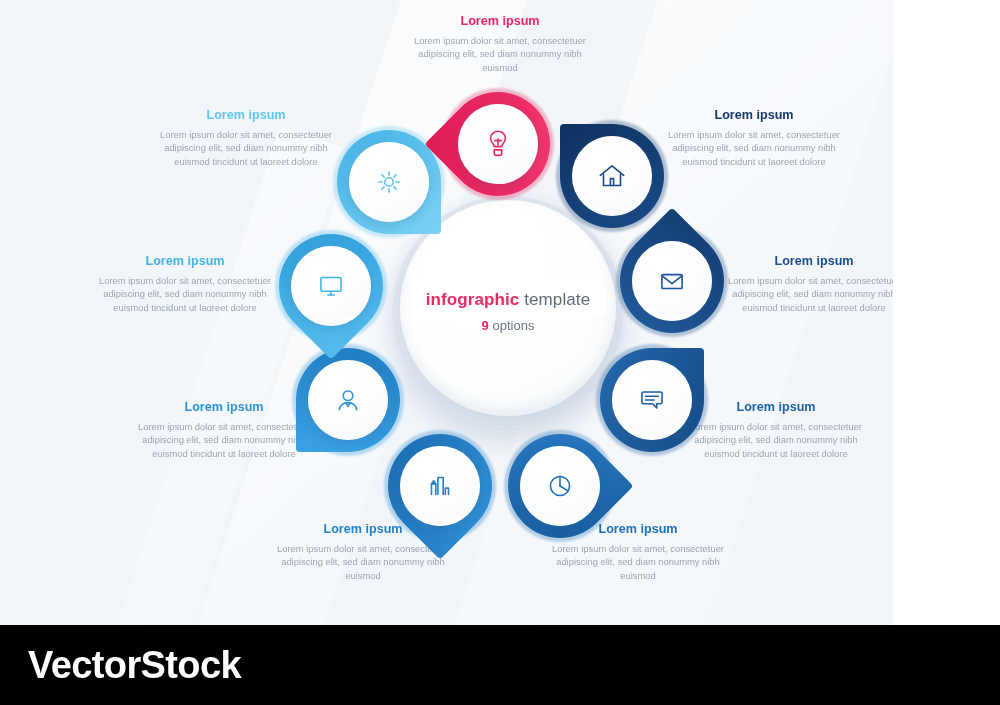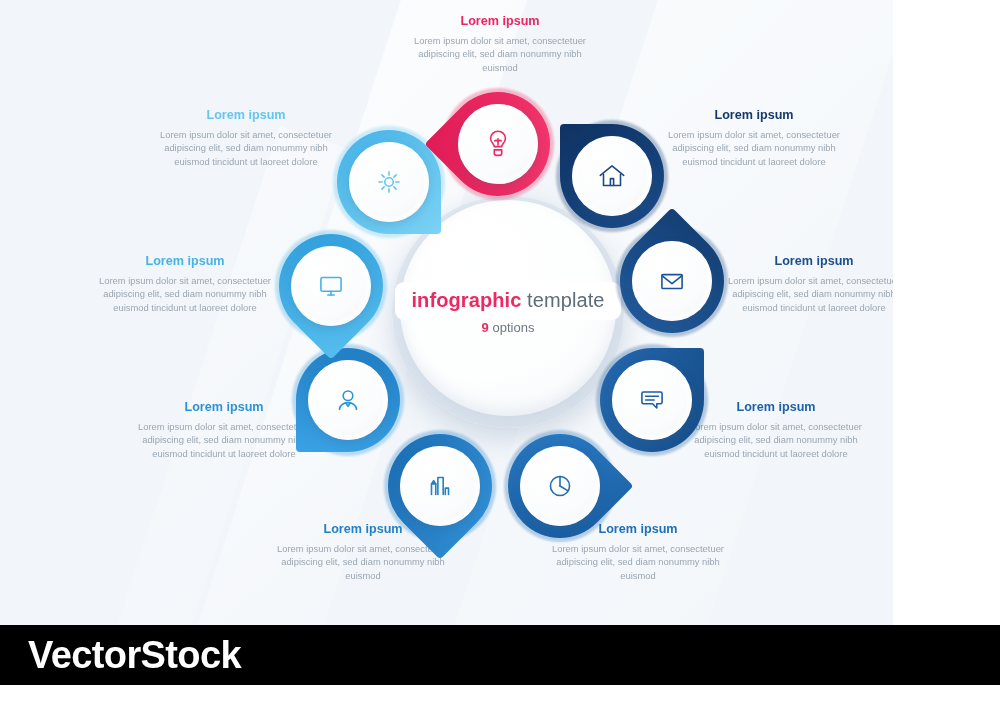--- a/index.html
+++ b/index.html
@@ -44,21 +44,21 @@
     width: 216px; height: 216px; border-radius: 50%;
     background: radial-gradient(circle at 38% 30%, #ffffff 0%, #fdfefe 55%, #f4f7fa 100%);
     box-shadow: inset 0 -6px 14px rgba(160,180,205,0.18), 0 4px 12px rgba(120,150,185,0.12);
     display: flex; flex-direction: column;
     align-items: center; justify-content: center;
   }
   .hub-badge {
     position: relative;
     padding: 7px 16px 8px;
     border-radius: 9px;
-    font-size: 20px;
+    font-size: 17px;
     letter-spacing: .1px;
     white-space: nowrap;
     background: #ffffff;
   }
   .hub-badge::before {
     content: "";
     position: absolute; inset: -1.6px;
     border-radius: 10.6px;
     background: linear-gradient(100deg, #35b6ec 0%, #5f8fd8 38%, #a659c4 62%, #ef2d62 100%);
     z-index: -1;
@@ -100,21 +100,21 @@
     font-size: 12.6px; font-weight: bold; margin-bottom: 5px; line-height: 1.2;
   }
   .block .body {
     font-size: 9.4px; color: #9aa6b2; line-height: 1.42;
   }
   .ta-center { text-align: center; }
 
   
   .footer {
     position: absolute; left: 0; top: 625px;
-    width: 1000px; height: 60px;
+    width: 1000px; height: 80px;
     background: #000000;
     display: flex; align-items: center; justify-content: space-between;
     padding: 0 28px;
   }
   .footer .brand { color: #ffffff; font-size: 38px; font-weight: bold; letter-spacing: -0.6px; }
   .footer .url { color: #ffffff; font-size: 26px; letter-spacing: -0.2px; }
 </style>
 </head>
 <body>
 

